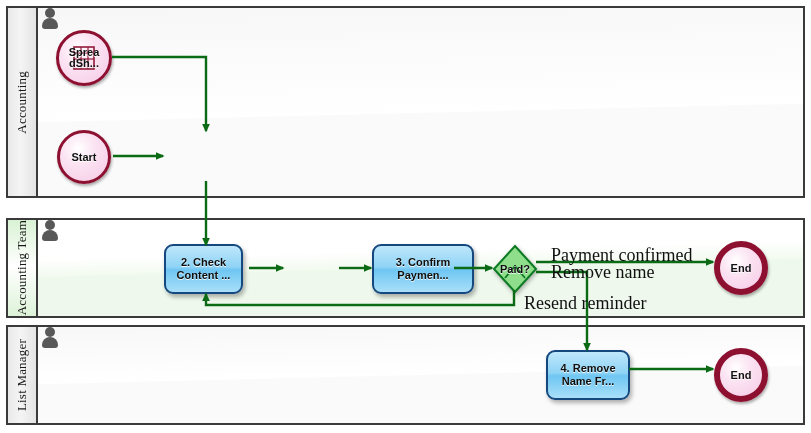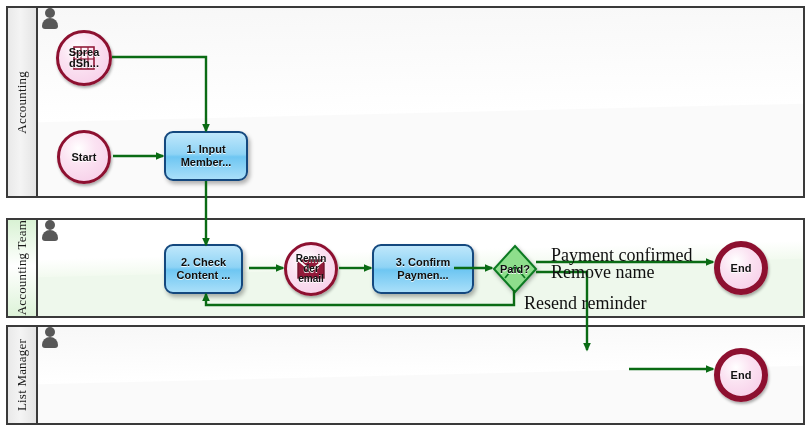--- a/index.html
+++ b/index.html
@@ -252,55 +252,46 @@
       <line x1="19" y1="2" x2="19" y2="24" stroke="#8d1030" stroke-width="1.2"></line>
     </svg>
     <div class="event-label" style="white-space:pre-line;">Sprea
 dSh...</div>
   </div>
 
   <div class="node event start" style="left:57px; top:130px; width:54px; height:54px;">
     <div class="event-label">Start</div>
   </div>
 
-  <div class="node task" style="left:164px; top:131px; width:84px; height:50px;">
-    <div class="task-label" style="white-space:pre-line;">1. Input
-Member...</div>
-  </div>
 
   <div class="node task" style="left:164px; top:244px; width:79px; height:50px;">
     <div class="task-label" style="white-space:pre-line;">2. Check
 Content ...</div>
   </div>
 
-  <div class="node event msg" style="left:284px; top:242px; width:54px; height:54px;">
-    <svg class="glyph" width="28" height="20" viewBox="0 0 28 20">
-      <rect x="1" y="1" width="26" height="18" fill="#8d1030" stroke="#6d0b24" stroke-width="1.4"></rect>
-      <path d="M1,1 L14,12 L27,1" fill="none" stroke="#ffffff" stroke-width="2"></path>
-    </svg>
-    <div class="event-label" style="white-space:pre-line; font-size:10px; line-height:10px;">Remin
-der
-email</div>
-  </div>
 
   <div class="node task" style="left:372px; top:244px; width:102px; height:50px;">
     <div class="task-label" style="white-space:pre-line;">3. Confirm
 Paymen...</div>
   </div>
 
   <div class="node gateway" style="left:492px; top:244px; width:46px; height:50px;">
     <svg width="46" height="50" viewBox="0 0 46 50">
       <polygon points="23,2 44,25 23,48 2,25" fill="#8ede8c" stroke="#0c7a22" stroke-width="2"></polygon>
       <path d="M23,22 L13,34 M23,22 L33,34" fill="none" stroke="#0c7a22" stroke-width="1.8"></path>
     </svg>
     <div class="gw-label">Paid?</div>
   </div>
 
   <div class="node event end" style="left:714px; top:241px; width:54px; height:54px;">
     <div class="event-label">End</div>
   </div>
 
+  <div class="node task" style="left:546px; top:350px; width:84px; height:50px;">
+    <div class="task-label" style="white-space:pre-line;">4. Remove
+Name Fr...</div>
+  </div>
 
   <div class="node event end" style="left:714px; top:348px; width:54px; height:54px;">
     <div class="event-label">End</div>
   </div>
 
 </div>
 
 </body></html>

